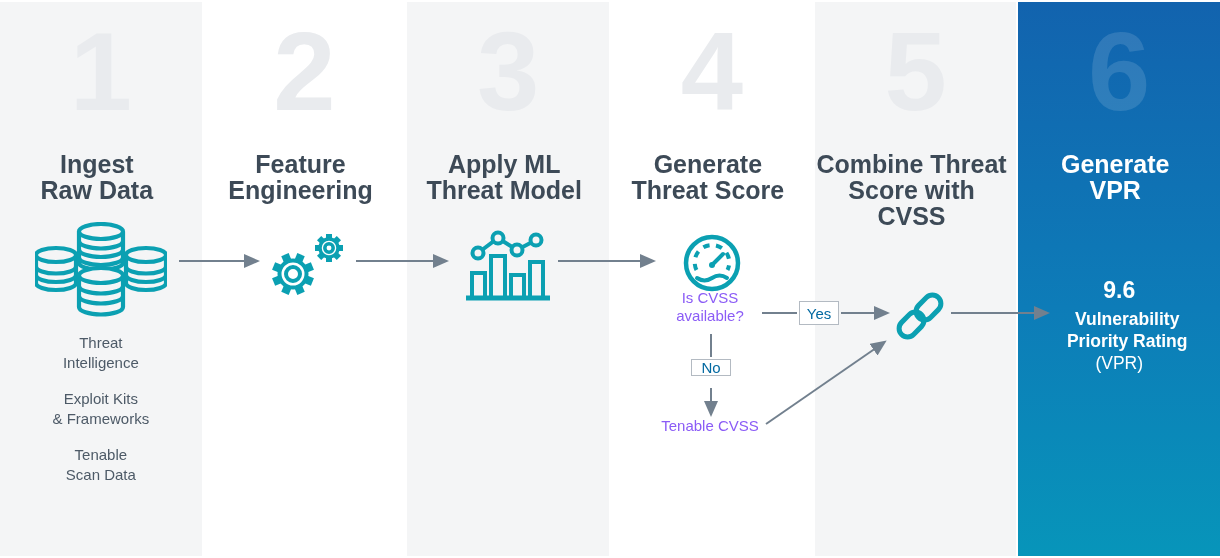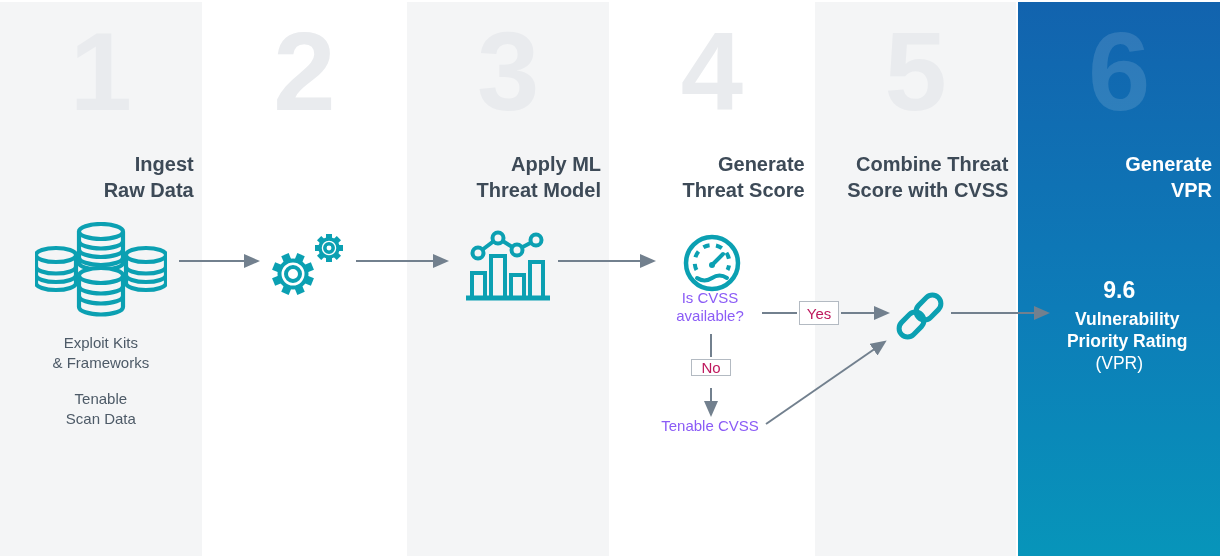--- a/index.html
+++ b/index.html
@@ -11,43 +11,43 @@
   .col{flex:1;position:relative}
   .col.gray{background:#f4f5f6}
   .col.white{background:#ffffff}
   .col.blue{background:linear-gradient(180deg,#1263ae 0%,#0d7cb8 55%,#0795ba 100%)}
   .num{
     position:absolute;top:14px;left:0;right:0;text-align:center;
     font-size:112px;line-height:1;font-weight:bold;color:#e9ebee;
   }
   .col.blue .num{color:rgba(255,255,255,0.13)}
   .title{
-    position:absolute;top:149px;left:0;right:8px;text-align:right;
-    font-size:20px;line-height:26px;font-weight:bold;color:#3d4a57;
+    position:absolute;top:149px;left:0;right:8px;text-align:center;
+    font-size:25px;line-height:26px;font-weight:bold;color:#3d4a57;
     white-space:pre-line;
   }
   .col.blue .title{color:#ffffff}
   .icon{position:absolute;left:50%;transform:translateX(-50%)}
   .icon svg{display:block}
   .list{
     position:absolute;top:331px;left:0;right:0;text-align:center;
     font-size:15px;line-height:19.5px;color:#4d5a67;
   }
   .list .src{margin:0 0 17px 0;white-space:pre-line}
   .overlay{position:absolute;inset:0;pointer-events:none}
   .overlay svg{position:absolute;inset:0}
   .flow-label{
     position:absolute;width:160px;text-align:center;
     font-size:15px;line-height:17.5px;color:#8b5cf6;white-space:pre-line;
   }
   #question{left:630px;top:289px}
   #predict{left:630px;top:417px}
   .tag{
     position:absolute;width:40px;box-sizing:border-box;
-    border:1.5px solid #b3bac2;background:#ffffff;color:#be185d;
+    border:1.5px solid #b3bac2;background:#ffffff;color:#0369a1;
     font-size:15px;display:flex;align-items:center;justify-content:center;
   }
   #yes-tag{left:799px;top:301px;height:24px}
   #no-tag{left:691px;top:359px;height:17px}
   .score{
     position:absolute;top:275px;left:0;right:0;text-align:center;
     font-size:23px;font-weight:bold;color:#ffffff;
   }
   .vpr-label{
     position:absolute;top:307px;left:16px;right:0;text-align:center;
@@ -90,29 +90,33 @@
         <path d="M44 19 A22 7.5 0 0 0 88 19 M44 27.5 A22 7.5 0 0 0 88 27.5 M44 35.5 A22 7.5 0 0 0 88 35.5" fill="none"></path>
 
         <g fill="#f4f5f6">
           <path d="M44 53.5 V85 A22 7.5 0 0 0 88 85 V53.5"></path>
           <ellipse cx="66" cy="53.5" rx="22" ry="7.5"></ellipse>
         </g>
         <path d="M44 64 A22 7.5 0 0 0 88 64 M44 74 A22 7.5 0 0 0 88 74" fill="none"></path>
       </svg>
     </div>
     <div class="list">
+      <div class="src">Threat
+Intelligence</div>
       <div class="src">Exploit Kits
 &amp; Frameworks</div>
       <div class="src">Tenable
 Scan Data</div>
     </div>
   </div>
 
   <div class="col white">
     <div class="num">2</div>
+    <div class="title">Feature
+Engineering</div>
     <div class="icon" style="top:226px">
       <svg width="92" height="76" viewBox="0 0 92 76">
 
         <g transform="translate(34,46)" stroke="#0ba0b2">
           <g stroke-width="8">
             <line x1="0" y1="-13" x2="0" y2="-21" transform="rotate(22.5)"></line>
             <line x1="0" y1="-13" x2="0" y2="-21" transform="rotate(67.5)"></line>
             <line x1="0" y1="-13" x2="0" y2="-21" transform="rotate(112.5)"></line>
             <line x1="0" y1="-13" x2="0" y2="-21" transform="rotate(157.5)"></line>
             <line x1="0" y1="-13" x2="0" y2="-21" transform="rotate(202.5)"></line>

